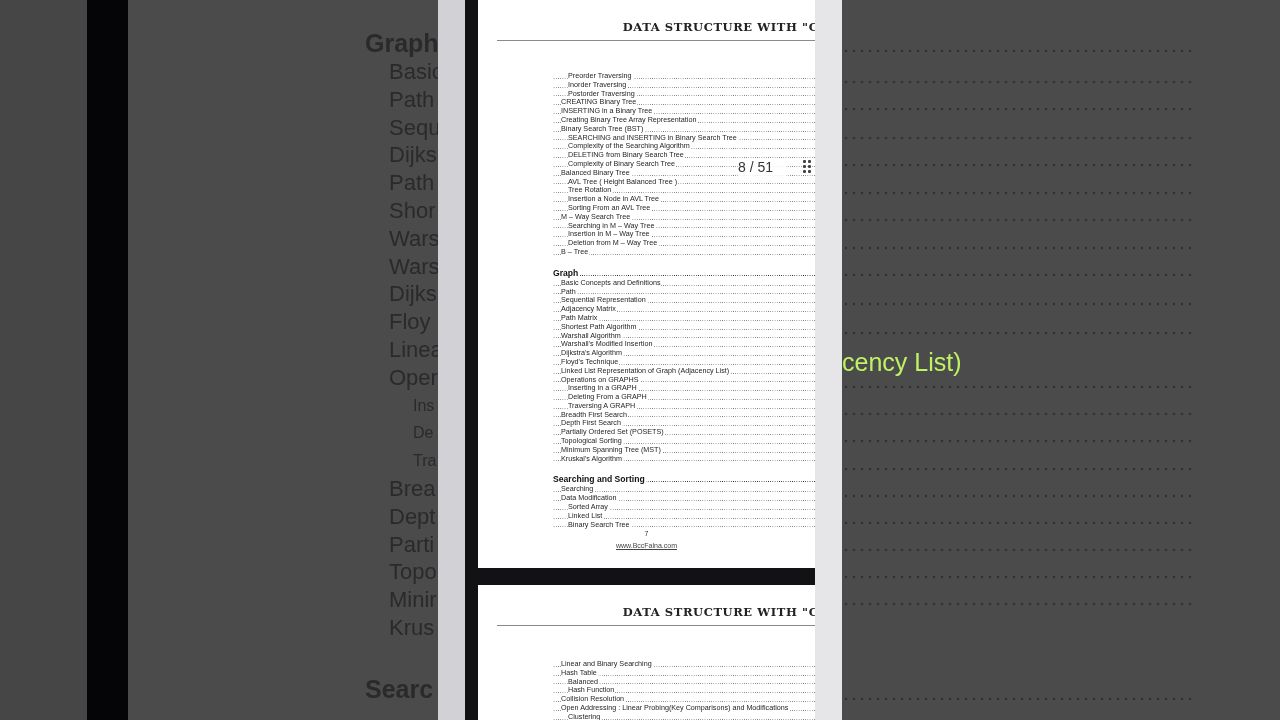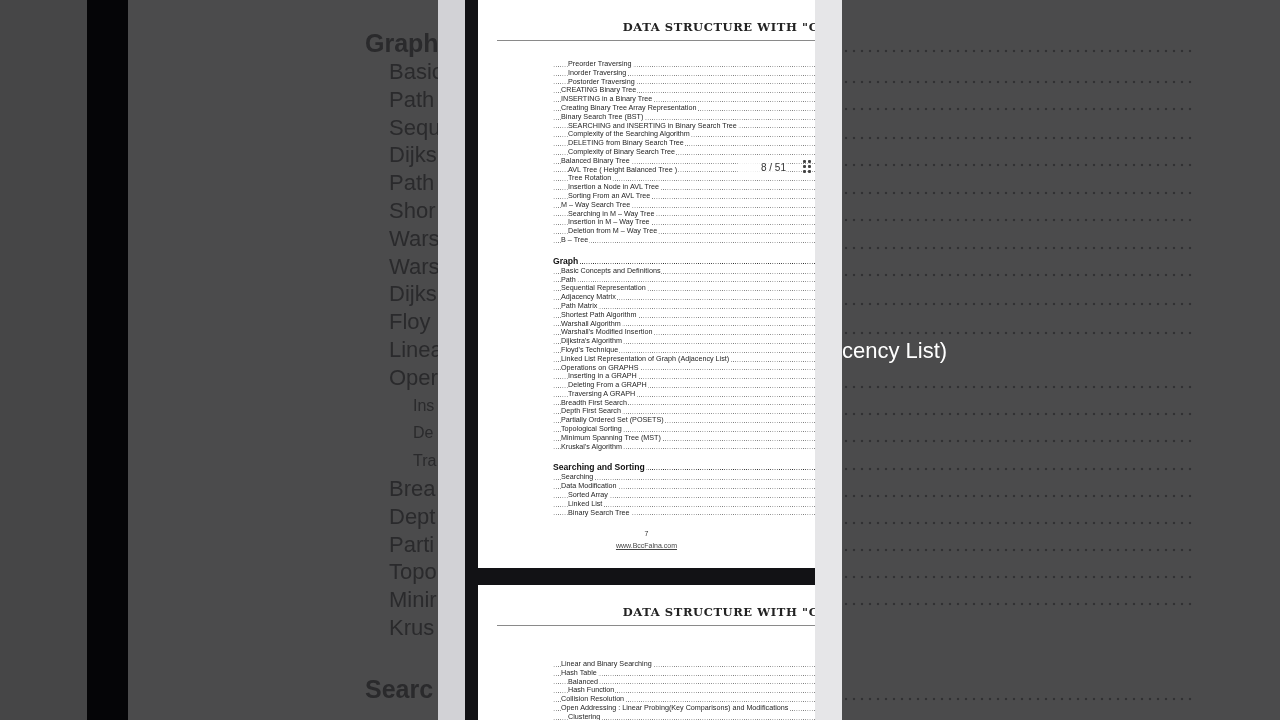--- a/index.html
+++ b/index.html
@@ -10,21 +10,21 @@
     .bg { position:absolute; inset:0; background:#4b4b4c; overflow:hidden; }
     .bg-left-edge { position:absolute; left:0; top:0; width:87px; height:720px; background:#464647; }
     .bg-dark-bar { position:absolute; left:87px; top:0; width:41px; height:720px; background:#050507; }
     .bg-text { position:absolute; left:365px; top:28px; color:#2a2a2c; filter:blur(0.6px); }
     .bg-text .h { font-weight:bold; font-size:25px; line-height:30px; }
     .bg-text .i1 { padding-left:24px; font-size:22px; line-height:27.8px; }
     .bg-text .i2 { padding-left:48px; font-size:16px; line-height:27.8px; }
     .bg-dots { position:absolute; left:842px; width:350px; height:4px;
       background-image:radial-gradient(circle, #2e2e30 1.3px, transparent 1.6px);
       background-size:8px 4px; opacity:0.9; }
-    .bg-right-snip { position:absolute; left:842px; top:338px; font-size:22px; color:#ffffff; filter:blur(0.6px); }
+    .bg-right-snip { position:absolute; left:842px; top:348px; font-size:25px; color:#bef264; filter:blur(0.6px); }
 
     
     .strip { position:absolute; left:438px; top:0; width:404px; height:720px; }
     .gutter-l { position:absolute; left:0; top:0; width:27px; height:720px; background:#d2d2d6; }
     .bar-l { position:absolute; left:27px; top:0; width:13px; height:720px; background:#121215; }
     .gutter-r { position:absolute; right:0; top:0; width:27px; height:720px; background:#e6e6e8; }
     .page { position:absolute; left:40px; width:337px; background:#fff; overflow:hidden; }
     .page1 { top:0; height:568px; }
     .gap { position:absolute; left:40px; top:568px; width:337px; height:17px; background:#121215; }
     .page2 { top:585px; height:135px; }
@@ -40,21 +40,21 @@
       background-image:radial-gradient(circle, #777 0.45px, transparent 0.6px); background-size:2.2px 1px; }
     .toc .l1 { padding-left:8px; }
     .toc .l2 { padding-left:15px; }
     .toc .sec { font-weight:bold; font-size:8.6px; padding-left:0; height:11px; line-height:11px; margin-top:11px; color:#111; }
     .toc .sec::after { bottom:3px; background-image:radial-gradient(circle, #222 0.55px, transparent 0.7px); }
 
     .page-num { position:absolute; left:0; right:0; top:530px; text-align:center; font-size:7px; color:#333; }
     .site { position:absolute; left:0; right:0; top:542px; text-align:center; font-size:7px; color:#444; text-decoration:underline; }
 
     .indicator { position:absolute; left:738px; top:159px; width:48px; height:17px; background:rgba(255,255,255,0.85);
-      font-size:10px; color:#333; text-align:right; line-height:17px; }
+      font-size:14px; color:#333; text-align:left; line-height:17px; }
     .grip { position:absolute; left:803px; top:160px; width:10px; height:14px; }
     .grip span { position:absolute; width:3px; height:3px; background:#444; border-radius:1px; }
   </style>
 </head>
 <body>
 
 <div class="bg">
   <div class="bg-left-edge"></div>
   <div class="bg-dark-bar"></div>
   <div class="bg-text" id="bgtext">
@@ -110,21 +110,21 @@
 </div>
 
 <div class="strip">
   <div class="gutter-l"></div>
   <div class="bar-l"></div>
   <div class="gutter-r"></div>
 
   <div class="page page1">
     <div class="header-title">DATA STRUCTURE WITH "C"</div>
     <div class="header-rule"></div>
-    <div class="toc" id="toc1" style="top:60px;">
+    <div class="toc" id="toc1" style="top:72px;">
         <div class="row l2"><span class="t">Preorder Traversing</span></div>
         <div class="row l2"><span class="t">Inorder Traversing</span></div>
         <div class="row l2"><span class="t">Postorder Traversing</span></div>
         <div class="row l1"><span class="t">CREATING Binary Tree</span></div>
         <div class="row l1"><span class="t">INSERTING in a Binary Tree</span></div>
         <div class="row l1"><span class="t">Creating Binary Tree Array Representation</span></div>
         <div class="row l1"><span class="t">Binary Search Tree (BST)</span></div>
         <div class="row l2"><span class="t">SEARCHING and INSERTING in Binary Search Tree</span></div>
         <div class="row l2"><span class="t">Complexity of the Searching Algorithm</span></div>
         <div class="row l2"><span class="t">DELETING from Binary Search Tree</span></div>

